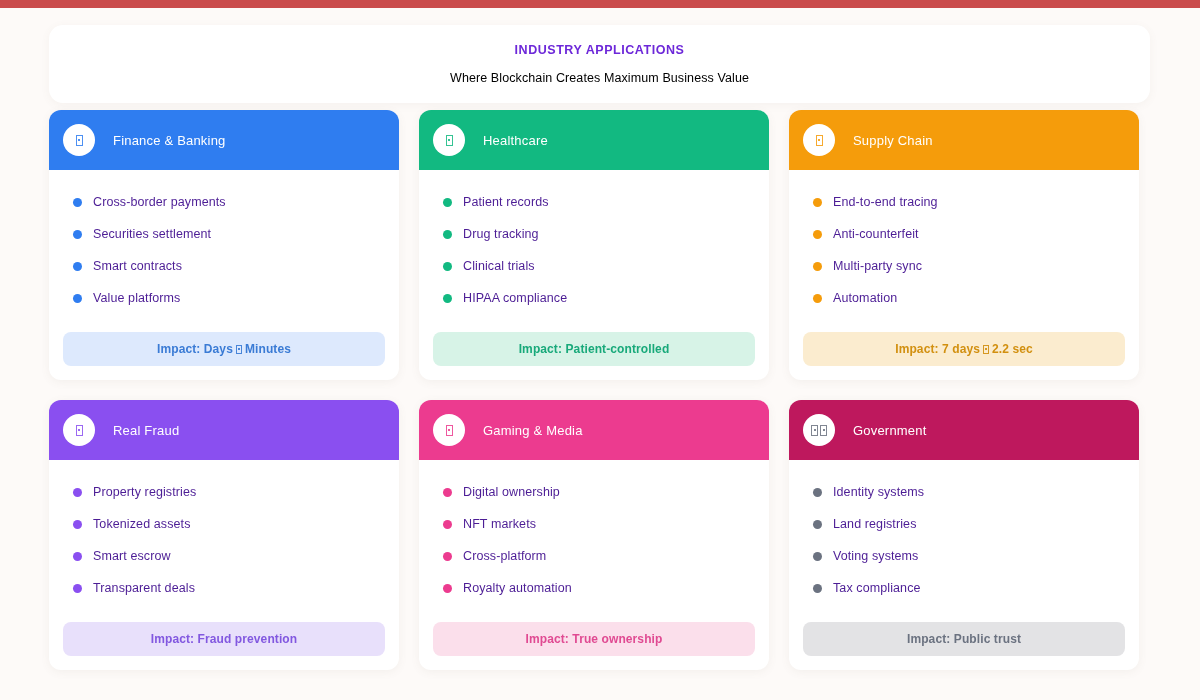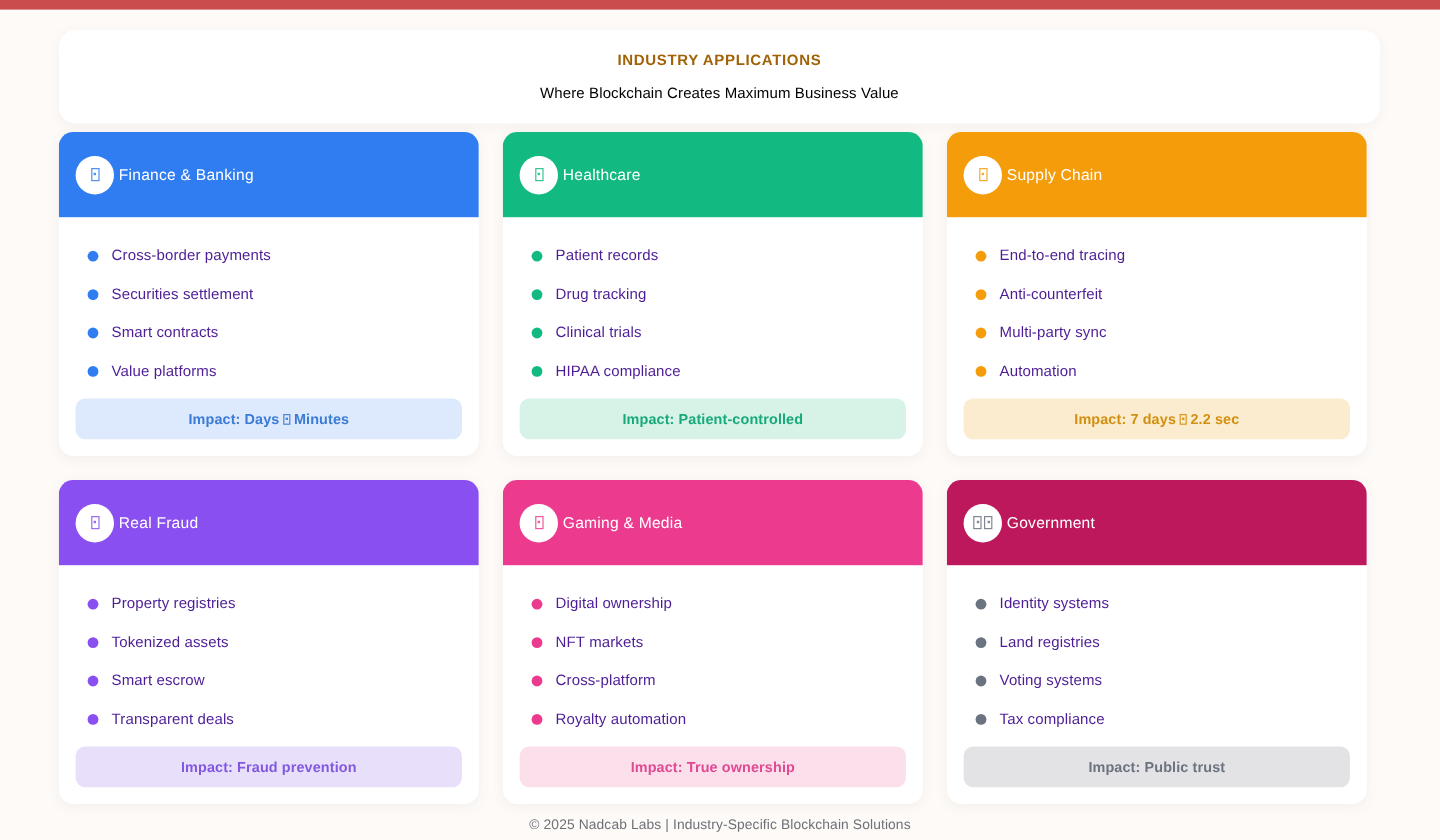--- a/index.html
+++ b/index.html
@@ -45,21 +45,21 @@
     display: flex;
     flex-direction: column;
     align-items: center;
     justify-content: center;
   }
 
   .eyebrow {
     font-size: 12.5px;
     font-weight: 700;
     letter-spacing: 0.55px;
-    color: #a16207;
+    color: #6d28d9;
     text-align: right;
   }
 
   .subtitle {
     margin-top: 14px;
     font-size: 12.5px;
     color: #000000;
     text-align: center;
     letter-spacing: 0.1px;
   }
@@ -81,25 +81,25 @@
     background: #ffffff;
     border-radius: 12px;
     box-shadow: 0 2px 10px rgba(120,100,90,0.07);
     overflow: hidden;
     display: flex;
     flex-direction: column;
     position: relative;
   }
 
   .card-header {
-    height: 71px;
+    height: 60px;
     display: flex;
     align-items: center;
     padding-left: 14px;
-    gap: 4px;
+    gap: 18px;
     flex: 0 0 auto;
   }
 
   .icon-circle {
     width: 32px;
     height: 32px;
     border-radius: 50%;
     background: #ffffff;
     display: flex;
     align-items: center;
@@ -401,15 +401,14 @@
               <span class="feature-label">Tax compliance</span>
             </li>
           </ul>
         </div>
         <div class="card-footer">
           <div class="impact-badge" style="background:#e3e3e5;color:#6b7280"><span>Impact:</span>&nbsp;<span>Public trust</span></div>
         </div>
       </div>
     </div>
 
-  <div class="page-footer">© 2025 Nadcab Labs | Industry-Specific Blockchain Solutions</div>
 
 </div>
 
 </body></html>

